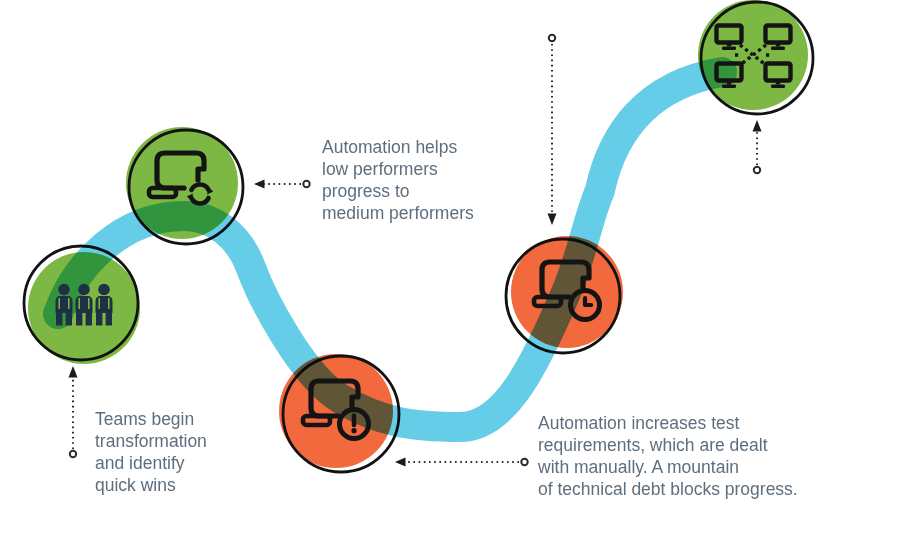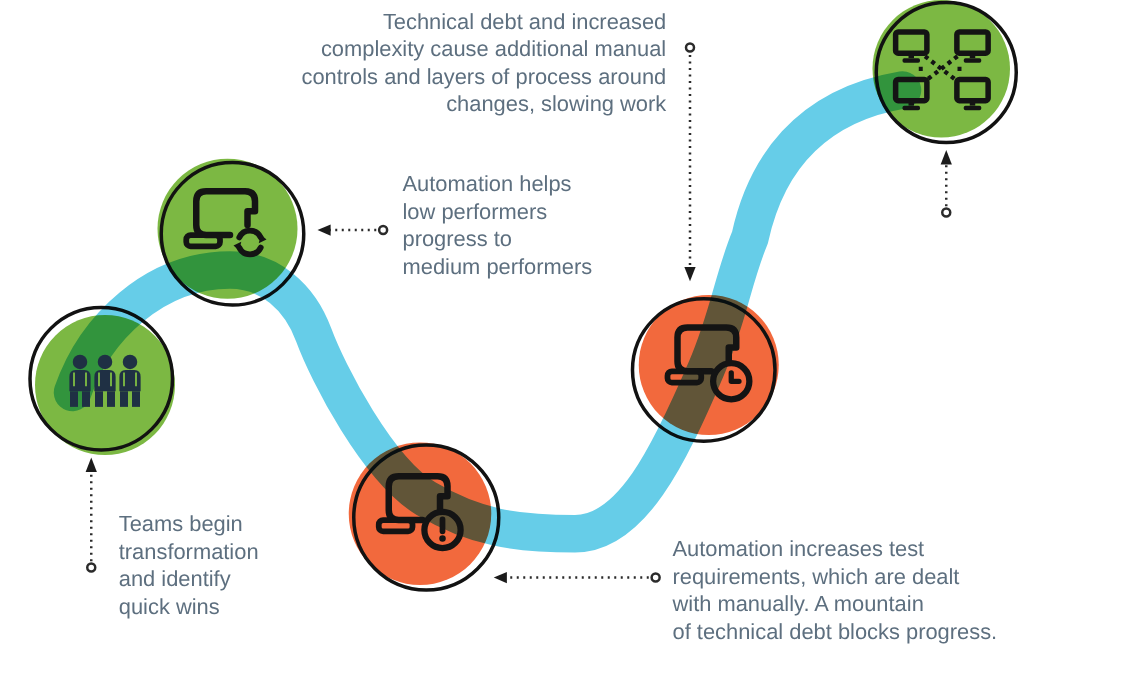--- a/index.html
+++ b/index.html
@@ -157,24 +157,20 @@
   <div class="note" style="left:322px;top:136px;">Automation helps
 low performers
 progress to
 medium performers</div>
 
   <div class="note" style="left:95px;top:408px;">Teams begin
 transformation
 and identify
 quick wins</div>
 
-  <div class="note note-right" style="left:203px;top:6px;width:330px;">Technical debt and increased
-complexity cause additional manual
-controls and layers of process around
-changes, slowing work</div>
 
-  <div class="note" style="left:538px;top:428px;">Automation increases test
+  <div class="note" style="left:538px;top:412px;">Automation increases test
 requirements, which are dealt
 with manually. A mountain
 of technical debt blocks progress.</div>
 
 
 </div>
 
 </body></html>

